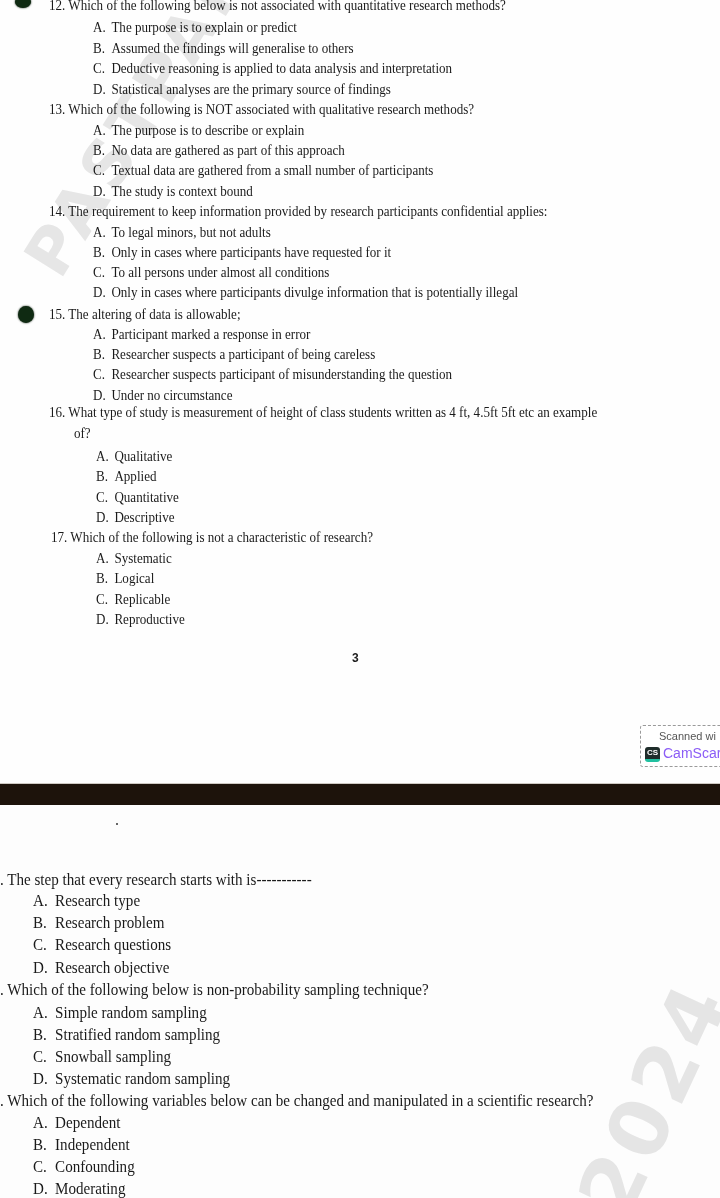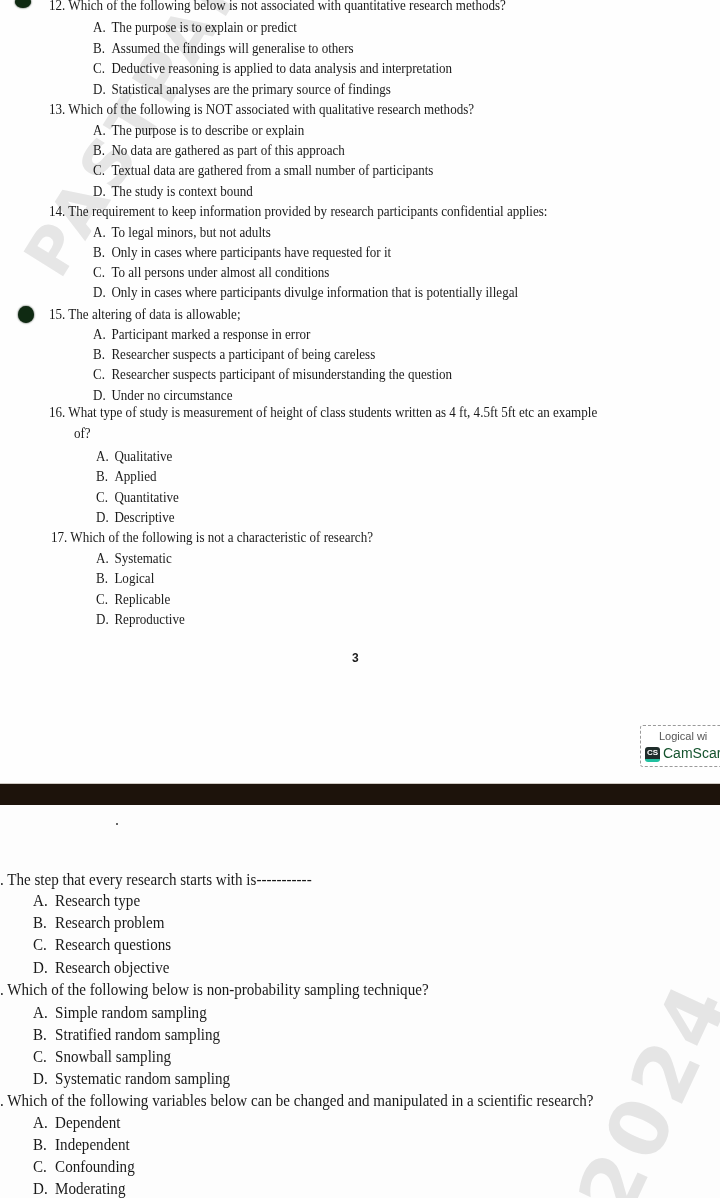--- a/index.html
+++ b/index.html
@@ -15,21 +15,21 @@
     .line { position: absolute; white-space: nowrap; font-size: 14.2px; line-height: 18px; transform: scaleX(0.92); transform-origin: left center; }
     .line.big { font-size: 16.4px; line-height: 20px; }
     .opt-letter { display: inline-block; width: 20px; }
     .big .opt-letter { width: 24px; }
     .marker { position: absolute; border-radius: 50%; background: #0f2a12; box-shadow: 0 0 2px #0b1a0c; }
     .watermark { position: absolute; color: rgba(170,170,170,0.28); font-family: "DejaVu Sans", sans-serif; font-weight: bold; pointer-events: none; letter-spacing: 6px; }
     .page-num { position: absolute; left: 352px; top: 651px; font-family: "Liberation Sans", sans-serif; font-weight: bold; font-size: 12px; }
     .camscanner { position: absolute; left: 640px; top: 725px; width: 90px; height: 42px; border: 1px dashed #9a9a9a; border-radius: 3px; box-sizing: border-box; background: #fff; font-family: "Liberation Sans", sans-serif; overflow: hidden; }
     .cs-top { position: absolute; left: 18px; top: 4px; font-size: 11px; color: #555; white-space: nowrap; }
     .cs-logo { position: absolute; left: 4px; top: 21px; width: 15px; height: 15px; background: #1f2d2b; border-bottom: 3px solid #21c0a0; box-sizing: border-box; border-radius: 3px; color: #fff; font-size: 8px; font-weight: bold; text-align: center; line-height: 12px; }
-    .cs-brand { position: absolute; left: 22px; top: 19px; font-size: 14px; color: #14532d; white-space: nowrap; }
+    .cs-brand { position: absolute; left: 22px; top: 19px; font-size: 14px; color: #8b5cf6; white-space: nowrap; }
     .dot { position: absolute; left: 116px; top: 823px; width: 2px; height: 2px; background: #333; border-radius: 50%; }
   </style>
 </head>
 <body>
 
 <div class="page page-top"></div>
 <div class="divider-bar"></div>
 <div class="page page-bottom"></div>
 
 <div class="watermark" style="left:10px;top:250px;font-size:64px;transform:rotate(-58deg);transform-origin:left top;">PASTPAPER</div>
@@ -71,21 +71,21 @@
 
 <div class="line" style="left:51px;top:528px;"><span>17.</span> <span>Which of the following is not a characteristic of research?</span></div>
 <div class="line" style="left:96px;top:549px;"><span class="opt-letter">A.</span><span>Systematic</span></div>
 <div class="line" style="left:96px;top:569px;"><span class="opt-letter">B.</span><span>Logical</span></div>
 <div class="line" style="left:96px;top:590px;"><span class="opt-letter">C.</span><span>Replicable</span></div>
 <div class="line" style="left:96px;top:610px;"><span class="opt-letter">D.</span><span>Reproductive</span></div>
 
 <div class="page-num">3</div>
 
 <div class="camscanner">
-  <span class="cs-top">Logical wi</span>
+  <span class="cs-top">Scanned wi</span>
   <span class="cs-logo">CS</span>
   <span class="cs-brand">CamScar</span>
 </div>
 
 <div class="dot"></div>
 
 <div class="line big" style="left:0px;top:870px;"><span>.</span> <span>The step that every research starts with is-----------</span></div>
 <div class="line big" style="left:33px;top:891px;"><span class="opt-letter">A.</span><span>Research type</span></div>
 <div class="line big" style="left:33px;top:913px;"><span class="opt-letter">B.</span><span>Research problem</span></div>
 <div class="line big" style="left:33px;top:935px;"><span class="opt-letter">C.</span><span>Research questions</span></div>

